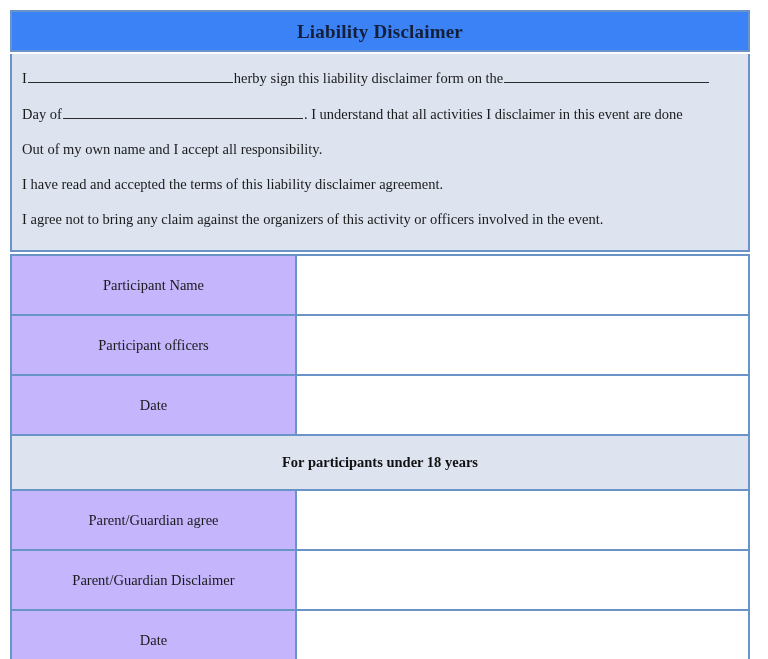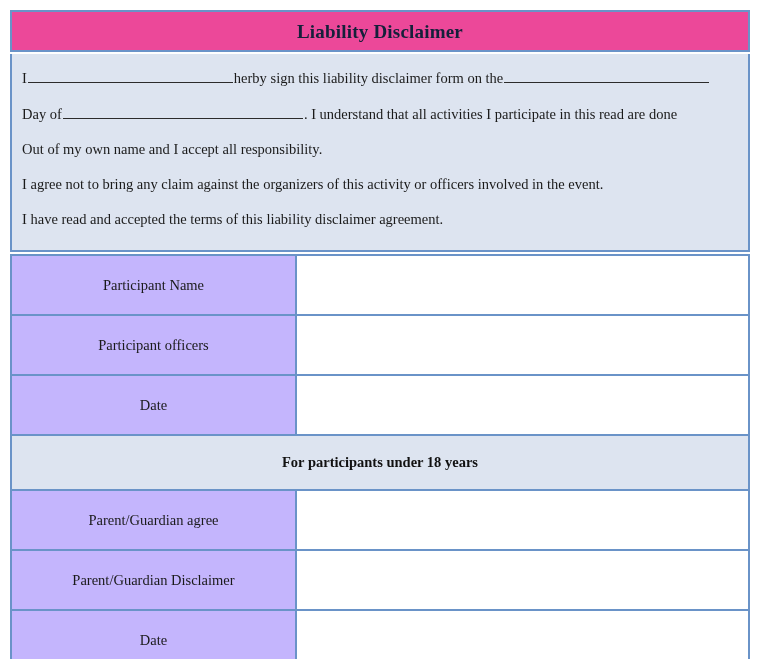--- a/index.html
+++ b/index.html
@@ -23,21 +23,21 @@
     box-sizing: border-box;
   }
 
   
   .form-header {
     position: absolute;
     left: 10px;
     top: 10px;
     width: 740px;
     height: 42px;
-    background: #ec4899;
+    background: #3b82f6;
     border: 2px solid #6a93c8;
     box-sizing: border-box;
     display: flex;
     align-items: center;
     justify-content: center;
   }
   .form-title {
     font-size: 19px;
     font-weight: bold;
     color: #14203a;
@@ -126,28 +126,28 @@
     <span class="form-title">Liability Disclaimer</span>
   </div>
 
   <div class="statement-block">
 
     <p class="statement-line">
       <span>I</span><span class="blank blank-sm"></span><span>herby sign this liability disclaimer form on the</span><span class="blank blank-lg"></span>
     </p>
 
     <p class="statement-line">
-      <span>Day of</span><span class="blank blank-md"></span><span>. I understand that all activities I participate in this read are done</span>
+      <span>Day of</span><span class="blank blank-md"></span><span>. I understand that all activities I disclaimer in this event are done</span>
     </p>
 
     <p class="statement-line">Out of my own name and I accept all responsibility.</p>
 
+    <p class="statement-line">I have read and accepted the terms of this liability disclaimer agreement.</p>
+
     <p class="statement-line">I agree not to bring any claim against the organizers of this activity or officers involved in the event.</p>
-
-    <p class="statement-line">I have read and accepted the terms of this liability disclaimer agreement.</p>
   </div>
 
   <table class="form-table">
     <tbody>
       <tr class="row-tall">
         <td class="cell-label">Participant Name</td>
         <td class="cell-input"></td>
       </tr>
       <tr class="row-tall">
         <td class="cell-label">Participant officers</td>

